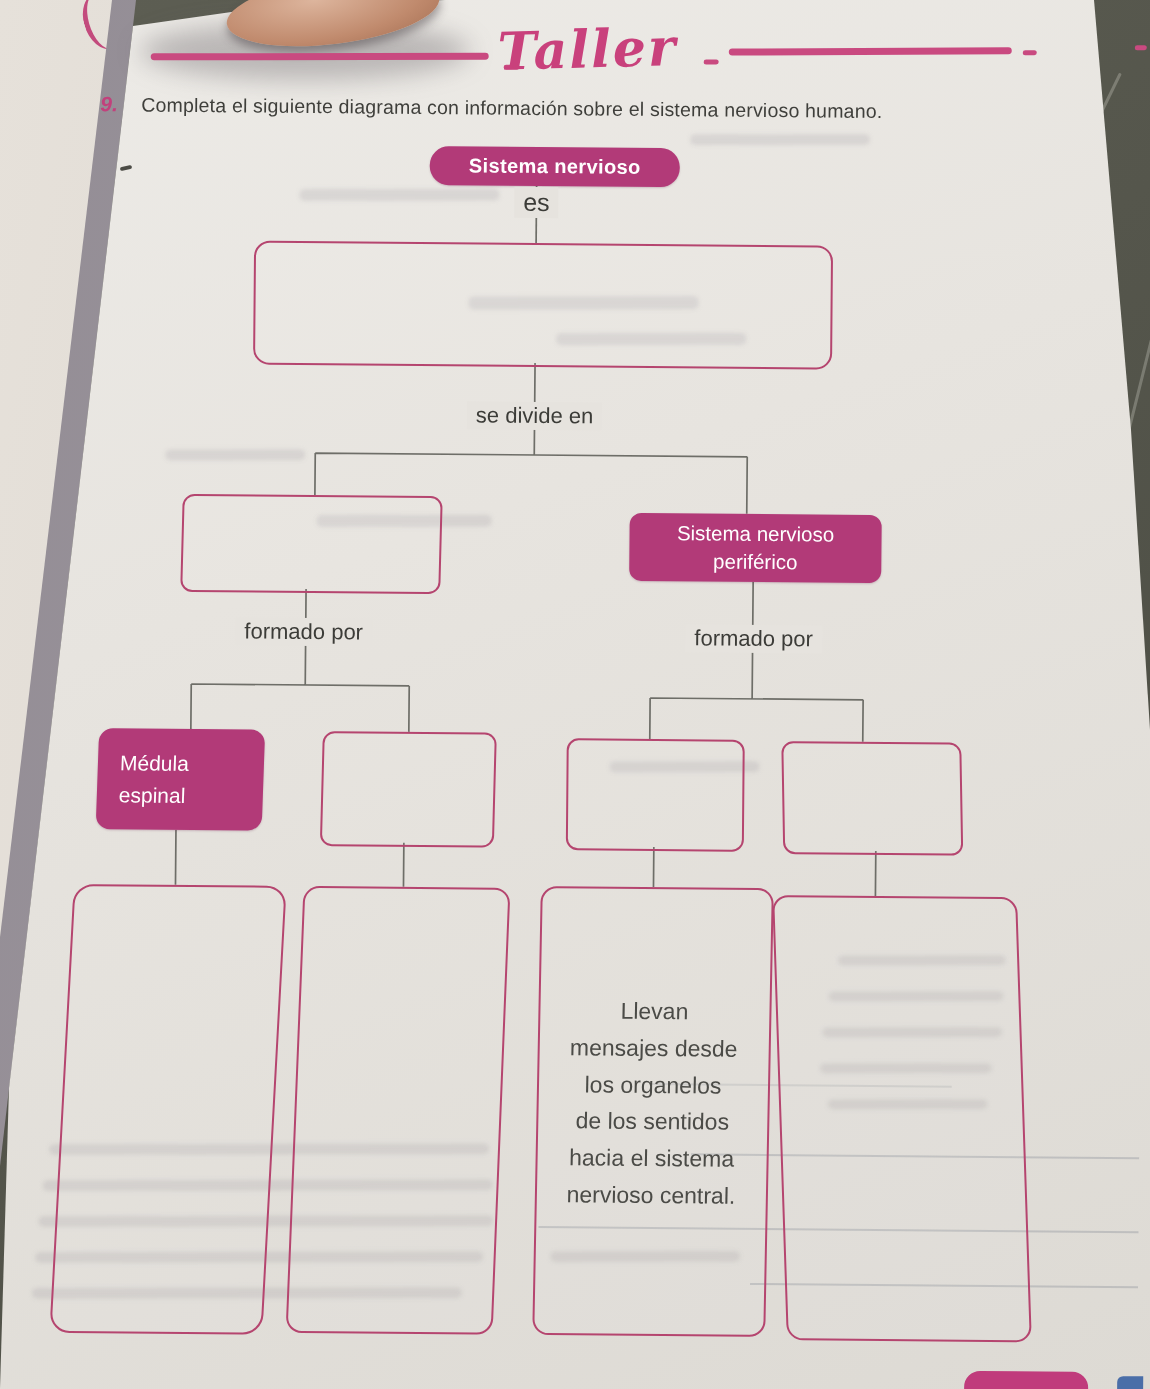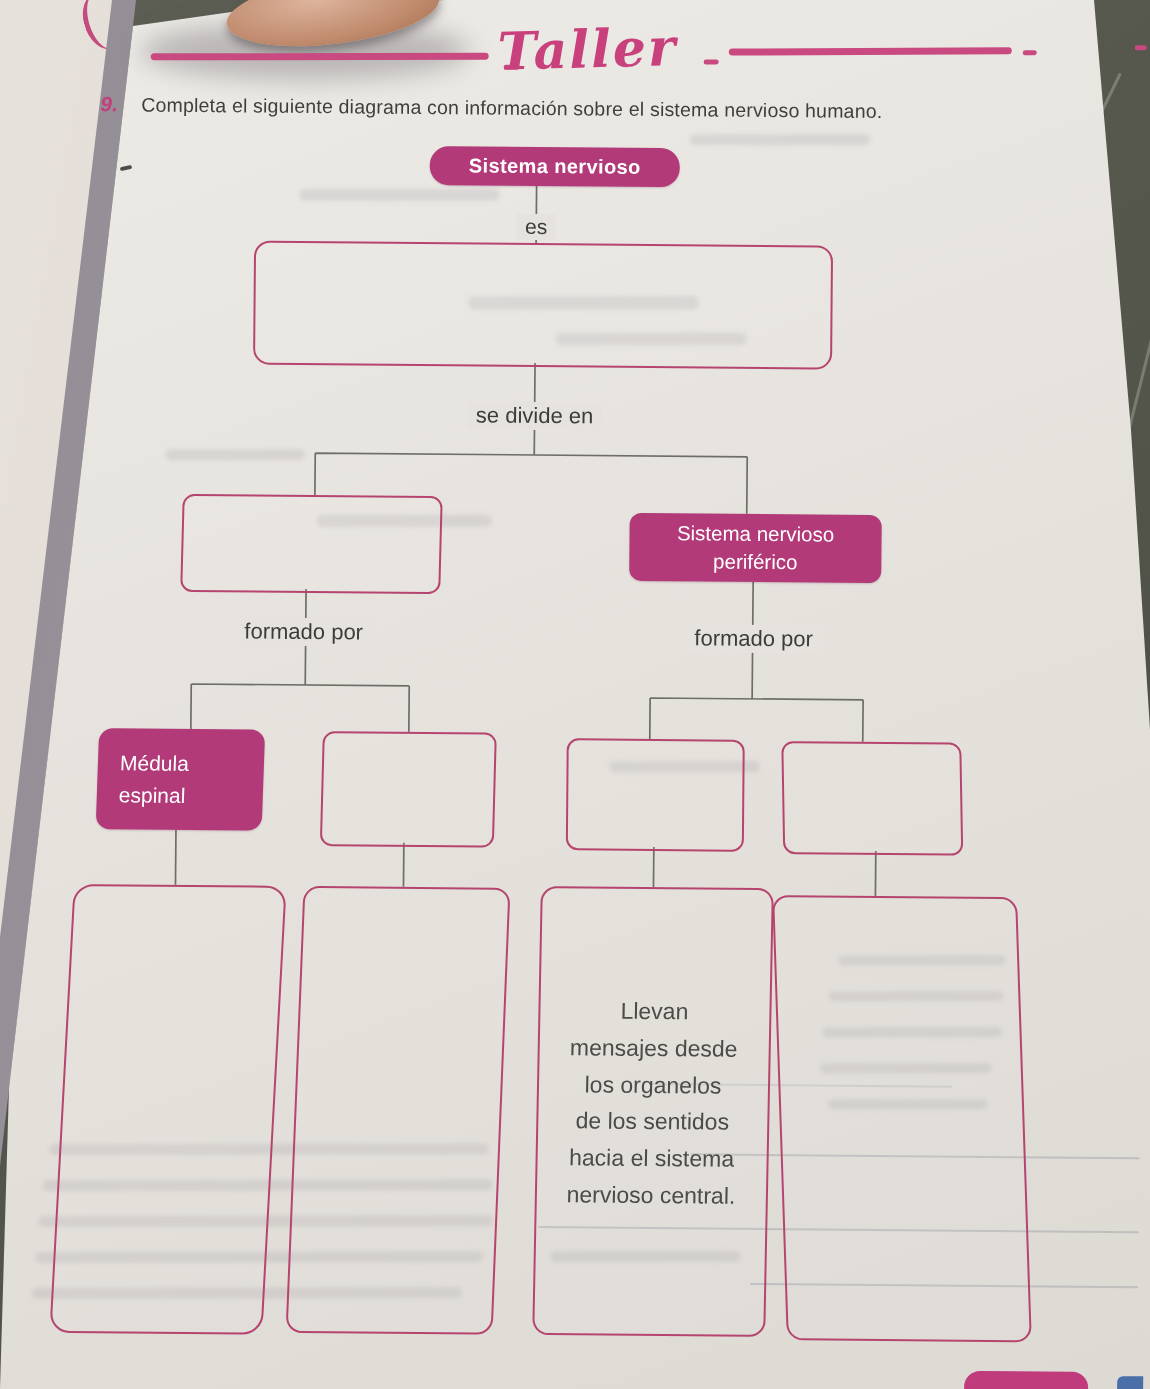--- a/index.html
+++ b/index.html
@@ -153,21 +153,21 @@
     <div id="bottom-box-3" class="emptybox">
       <div id="afferent-text">Llevan
 mensajes desde
 los organelos
 de los sentidos
 hacia el sistema
 nervioso central.</div>
     </div>
     <div id="bottom-box-4" class="emptybox"></div>
 
-    <div class="clabel" style="left:537px;top:214px;font-size:21px;">es</div>
+    <div class="clabel" style="left:537px;top:187px;font-size:25px;">es</div>
     <div class="clabel" style="left:537px;top:402px;">se divide en</div>
     <div class="clabel" style="left:308px;top:620px;">formado por</div>
     <div class="clabel" style="left:758px;top:623px;">formado por</div>
 
     <div style="position:absolute;left:975px;top:1367px;width:124px;height:30px;background:#c03b7c;border-radius:16px 16px 0 0;z-index:2;"></div>
     <div style="position:absolute;left:1128px;top:1371px;width:26px;height:26px;background:#4a6ea8;border-radius:6px 0 0 0;z-index:2;"></div>
   </div>
 </div>
 
 </body></html>

